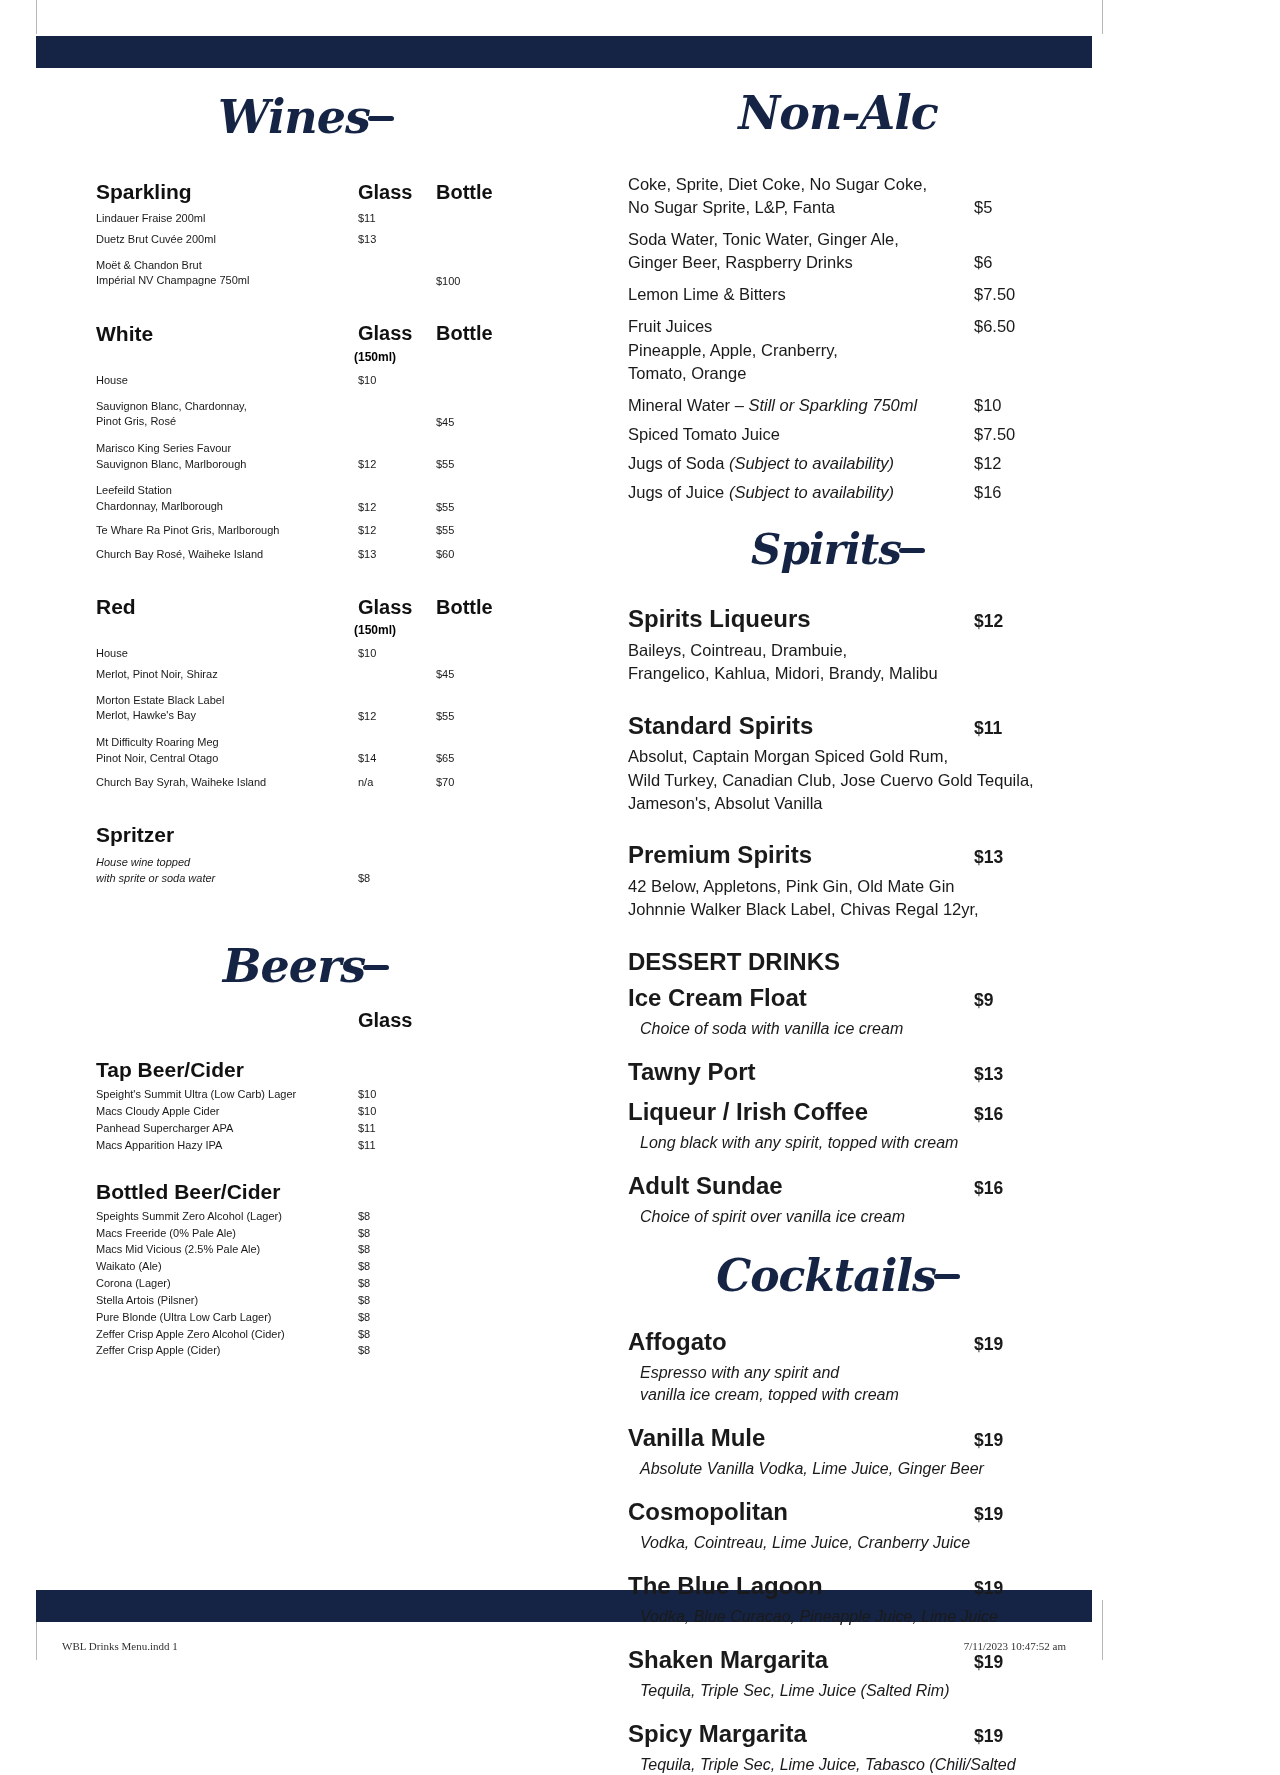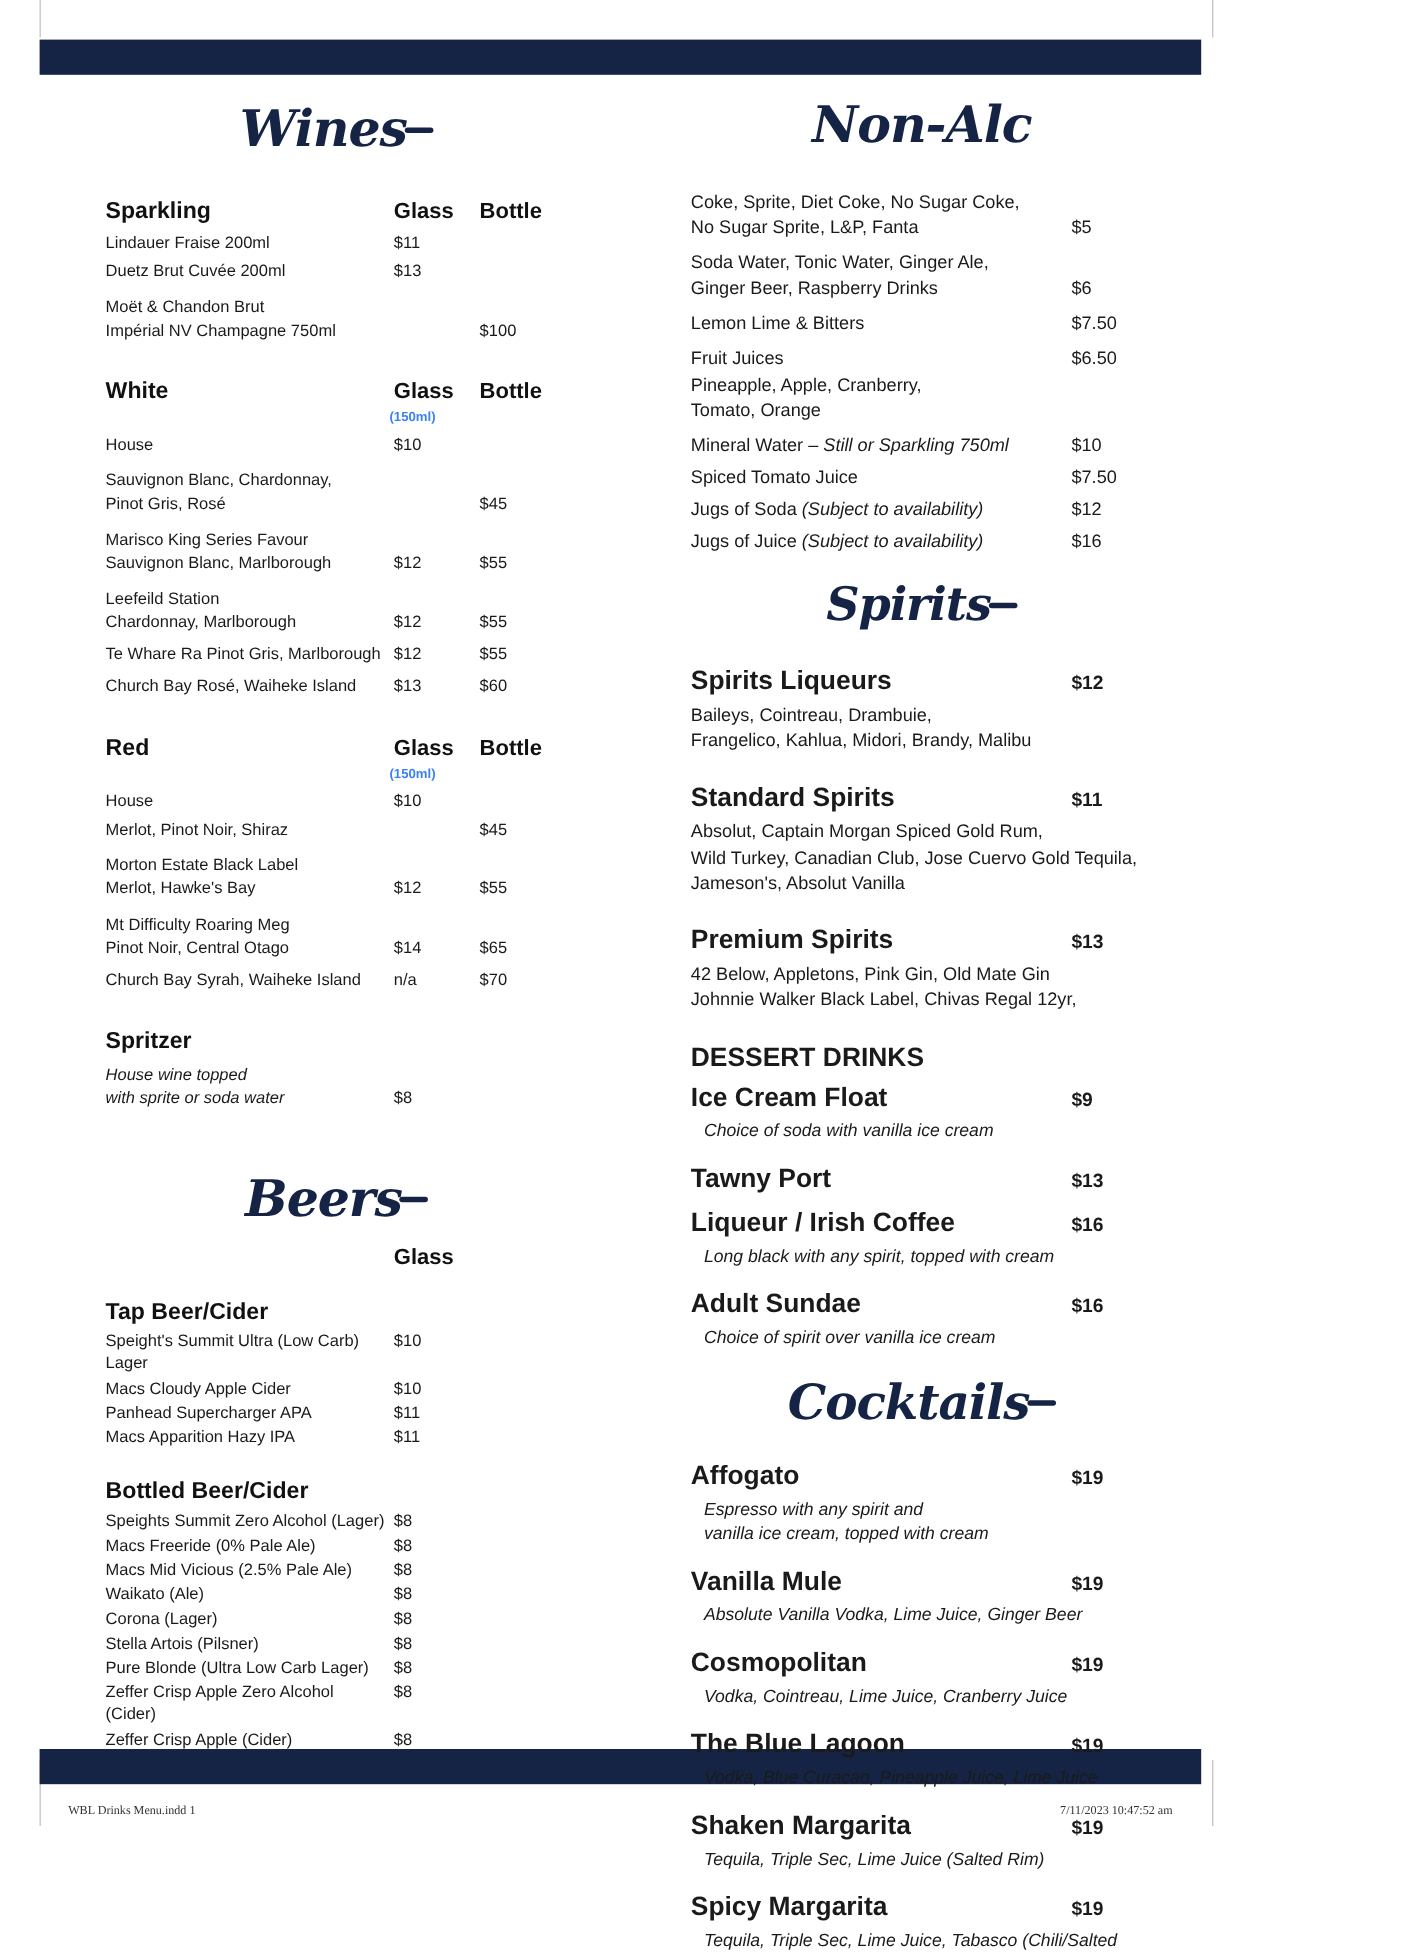--- a/index.html
+++ b/index.html
@@ -94,52 +94,52 @@
     width: 26px; height: 5px;
     background: #152444;
     border-radius: 3px;
     margin-left: -2px;
     margin-bottom: 6px;
   }
 
   
   .sec-head {
     display: flex;
-    align-items: flex-end;
+    align-items: center;
     margin-top: 26px;
     margin-bottom: 4px;
   }
   .sec-title {
     font-size: 21px;
     font-weight: bold;
     color: #111;
     flex: 1;
   }
   .sec-col {
     font-size: 20px;
     font-weight: bold;
     color: #111;
     text-align: left;
   }
   .sec-col.glass { width: 78px; }
   .sec-col.bottle { width: 80px; }
   .sub-units {
     font-size: 12px;
     font-weight: bold;
-    color: #3b82f6;
+    color: #000000;
     margin: 1px 0 6px 0;
     padding-left: 258px;
   }
 
   .row {
     display: flex;
     align-items: baseline;
     margin: 0;
     padding: 3px 0;
-    font-size: 15px;
+    font-size: 11px;
     line-height: 1.35;
   }
   .row .name { flex: 1; }
   .row .p1 { width: 78px; }
   .row .p2 { width: 80px; }
   .row.tight { padding: 1px 0; }
   .row .name.two-line { line-height: 1.42; }
 
   .italic { font-style: italic; }
 

